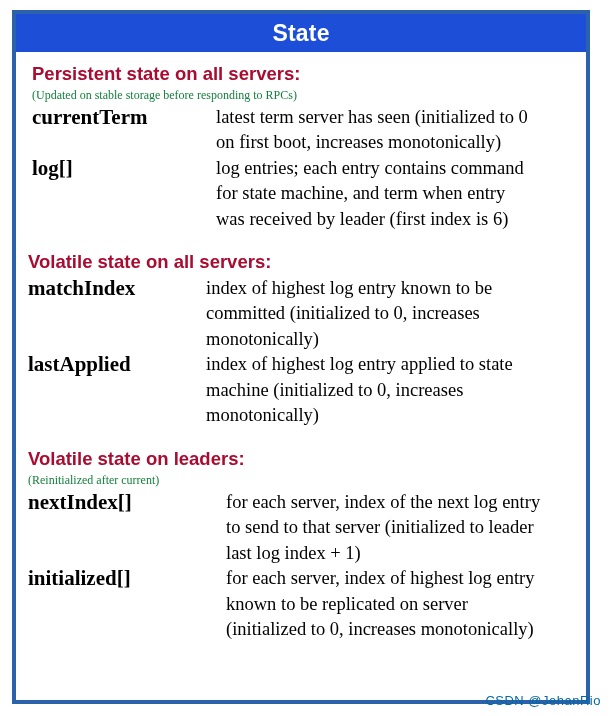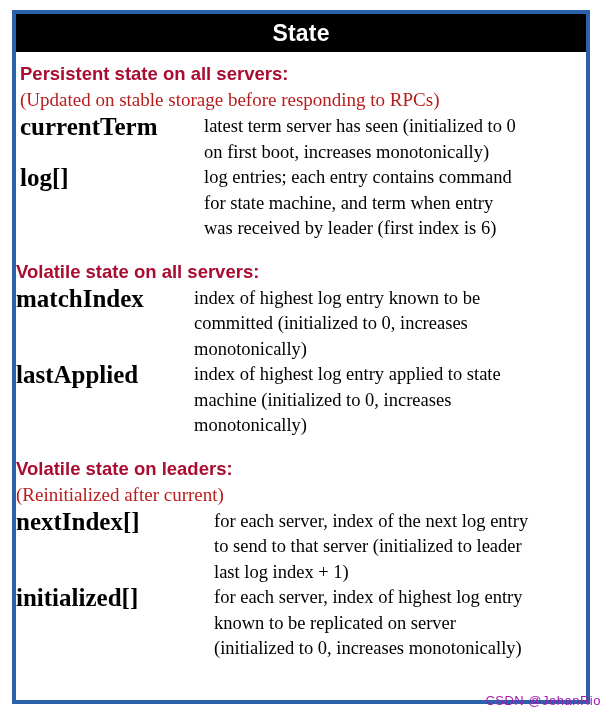--- a/index.html
+++ b/index.html
@@ -23,69 +23,69 @@
     width: 578px;
     height: 694px;
     box-sizing: border-box;
     border: 4px solid #2C62AB;
     background: #ffffff;
   }
 
   
   #panel-titlebar {
     height: 38px;
-    background: #000000;
+    background: #1d4ed8;
     display: flex;
     align-items: center;
     justify-content: center;
   }
   #panel-title {
     font-family: "Liberation Sans", "DejaVu Sans", sans-serif;
     font-weight: bold;
     font-size: 23px;
     color: #ffffff;
     letter-spacing: 0.2px;
     line-height: 1;
   }
 
   
   #panel-body {
-    padding: 10px 8px 0 4px;
+    padding: 10px 8px 0 16px;
     box-sizing: border-box;
   }
 
   .section { margin-bottom: 18px; }
   .section:last-child { margin-bottom: 0; }
 
   .section-heading {
     font-family: "Liberation Sans", "DejaVu Sans", sans-serif;
     font-weight: bold;
     font-size: 18.5px;
     color: #A90C30;
     line-height: 1.35;
     white-space: nowrap;
   }
   .section-note {
     font-family: "Liberation Serif", "DejaVu Serif", serif;
-    font-size: 19px;
-    color: #b91c1c;
+    font-size: 12px;
+    color: #15803d;
     line-height: 1.38;
     white-space: nowrap;
   }
 
   
   .rows { margin-top: 1px; }
   .row {
     display: flex;
     align-items: flex-start;
   }
   .row-term {
     font-family: "Liberation Serif", "DejaVu Serif", serif;
     font-weight: bold;
-    font-size: 25px;
+    font-size: 21px;
     color: #000000;
     line-height: 25.5px;
     flex: 0 0 auto;
     white-space: nowrap;
   }
   .row-desc {
     font-family: "Liberation Serif", "DejaVu Serif", serif;
     font-size: 18.5px;
     color: #000000;
     line-height: 25.5px;
@@ -105,21 +105,21 @@
   .sec-volatile-leaders .row-term { width: 186px; }
   .sec-volatile-leaders .row-desc { padding-left: 12px; }
 
   
   #watermark {
     position: absolute;
     right: 14px;
     bottom: 8px;
     font-family: "Liberation Sans", "DejaVu Sans", sans-serif;
     font-size: 13px;
-    color: #a21caf;
+    color: #0369a1;
     letter-spacing: 0.5px;
     user-select: none;
     pointer-events: none;
   }
 </style>
 </head>
 <body>
 
 <div id="state-panel">
 

